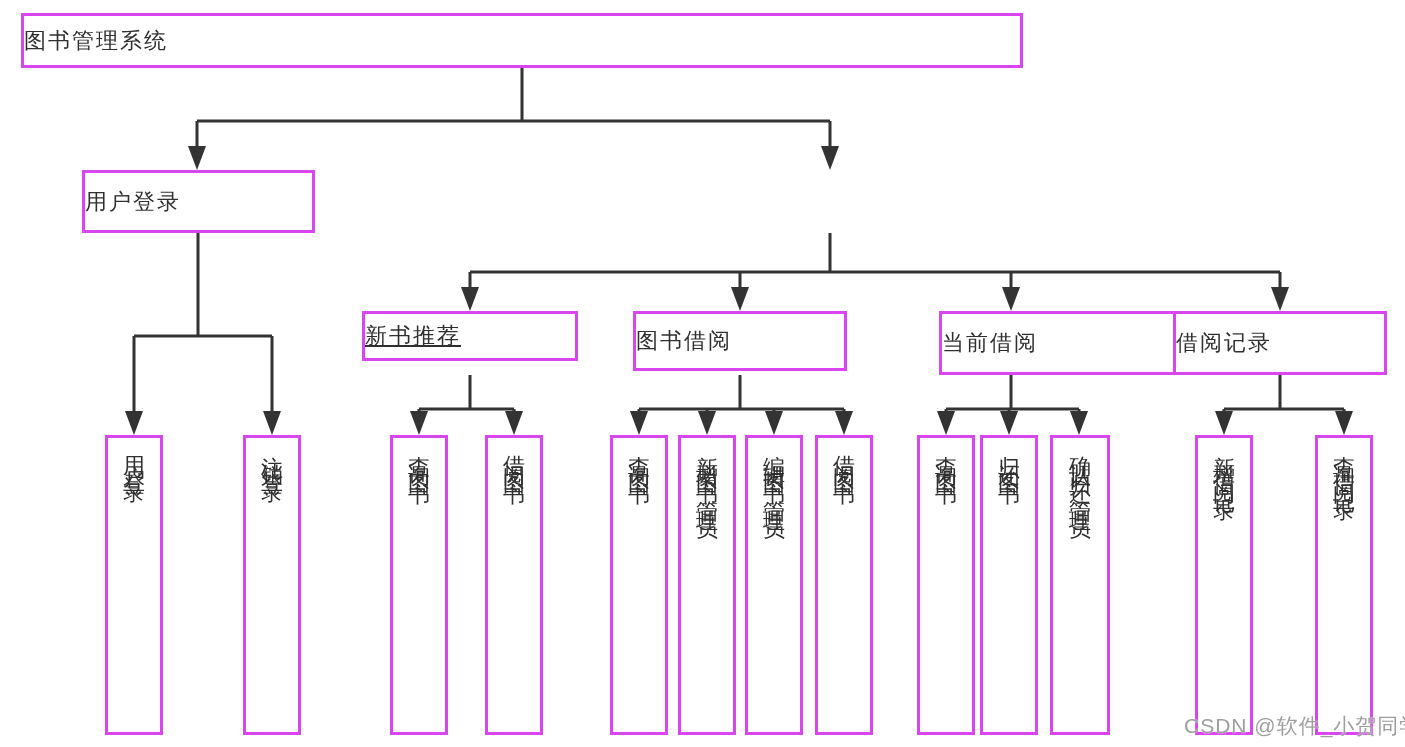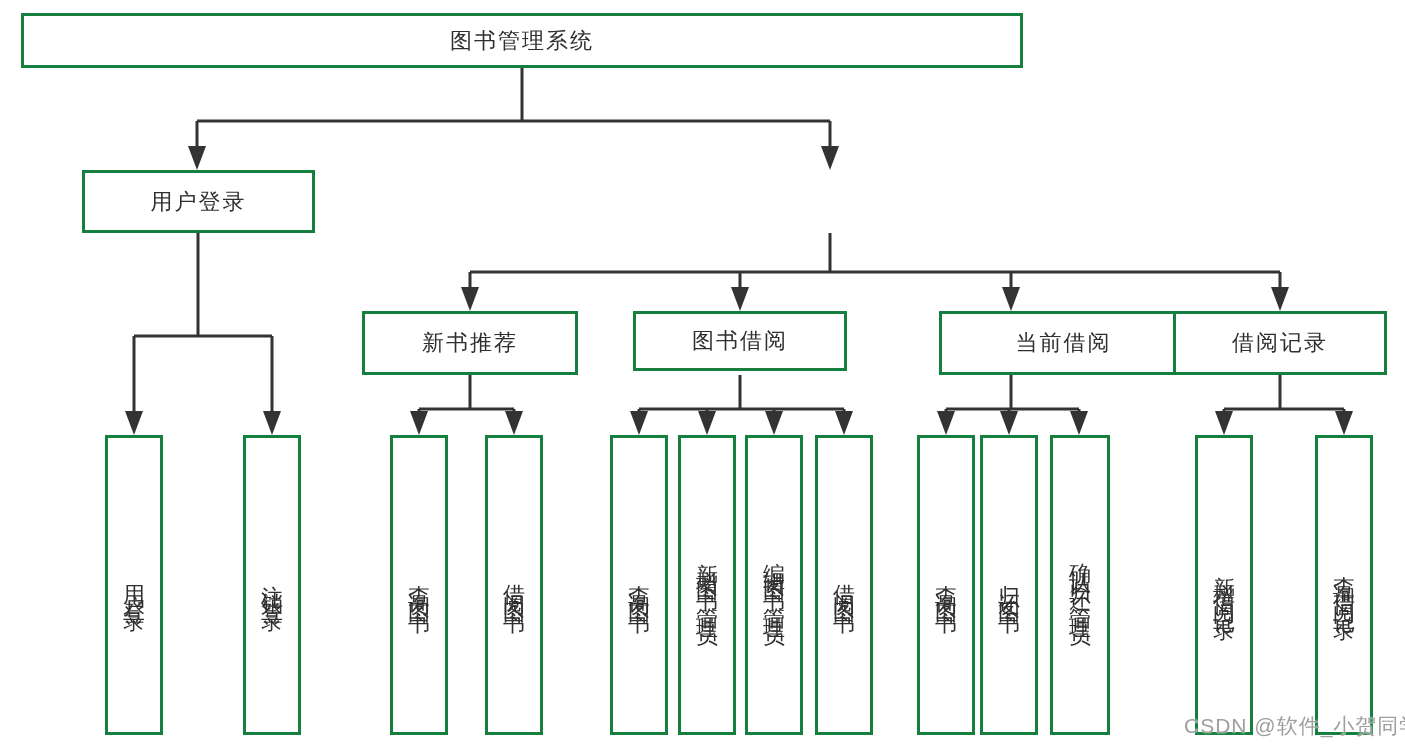--- a/index.html
+++ b/index.html
@@ -12,43 +12,42 @@
     overflow: hidden;
   }
   .connectors {
     position: absolute;
     left: 0; top: 0;
     width: 1405px; height: 747px;
   }
   .box {
     position: absolute;
     box-sizing: border-box;
-    border: 3px solid #15803d;
+    border: 3px solid #d946ef;
     background: #ffffff;
     color: #2f2f2f;
     display: flex;
     align-items: center;
-    justify-content: center;
     text-align: center;
   }
   .h-box {
     font-size: 22px;
     letter-spacing: 2px;
     white-space: nowrap;
   }
   .v-box {
     writing-mode: vertical-rl;
     font-size: 22px;
     letter-spacing: 9px;
     line-height: 1;
   }
   .root-box   { left: 21px;   top: 13px;  width: 1002px; height: 55px; }
   .lv2-a      { left: 82px;   top: 170px; width: 233px;  height: 63px; }
   .lv2-b      { left: 712px;  top: 170px; width: 235px;  height: 63px; }
-  .lv3-a      { left: 362px;  top: 311px; width: 216px;  height: 64px; }
+  .lv3-a      { left: 362px;  top: 311px; width: 216px;  height: 50px; text-decoration: underline; }
   .lv3-b      { left: 633px;  top: 311px; width: 214px;  height: 60px; }
   .lv3-c      { left: 903px;  top: 311px; width: 249px;  height: 64px; margin-left: 36px; }
   .lv3-d      { left: 1173px; top: 311px; width: 214px;  height: 64px; }
   .leaf       { top: 435px; width: 58px; height: 300px; }
   .leaf-1  { left: 105px; }
   .leaf-2  { left: 243px; }
   .leaf-3  { left: 390px; }
   .leaf-4  { left: 485px; }
   .leaf-5  { left: 610px; }
   .leaf-6  { left: 678px; }

